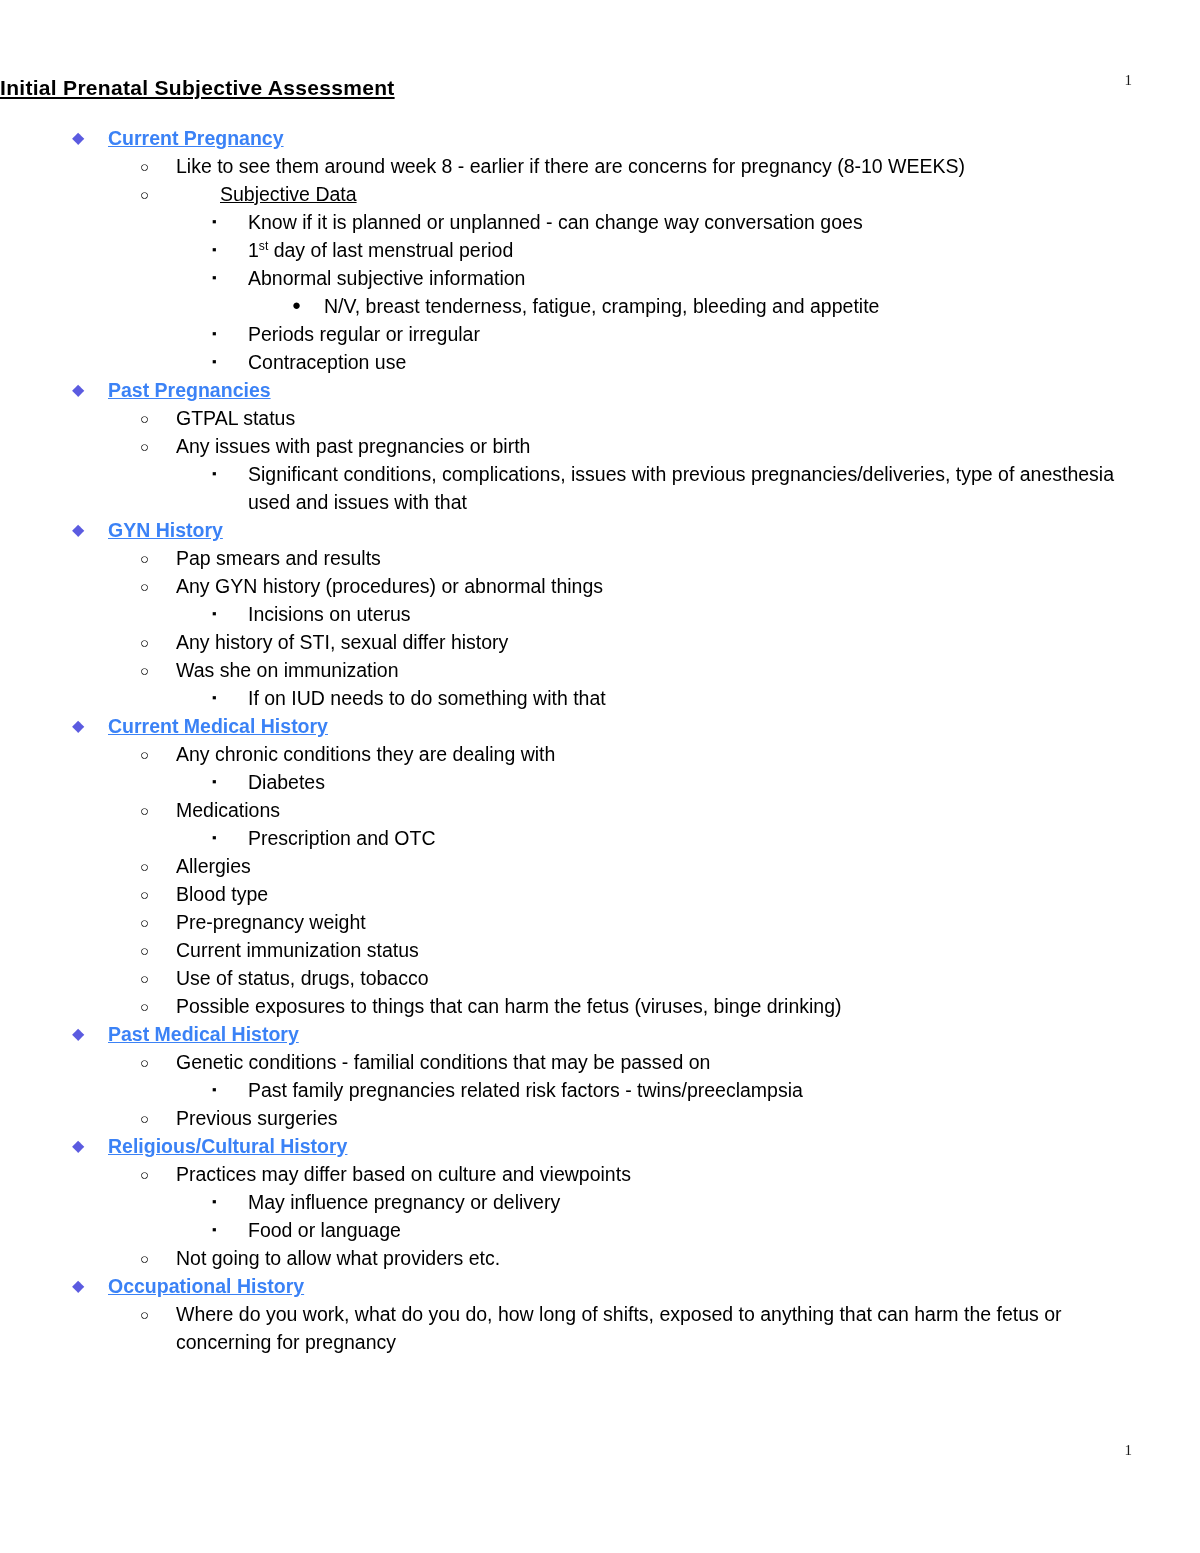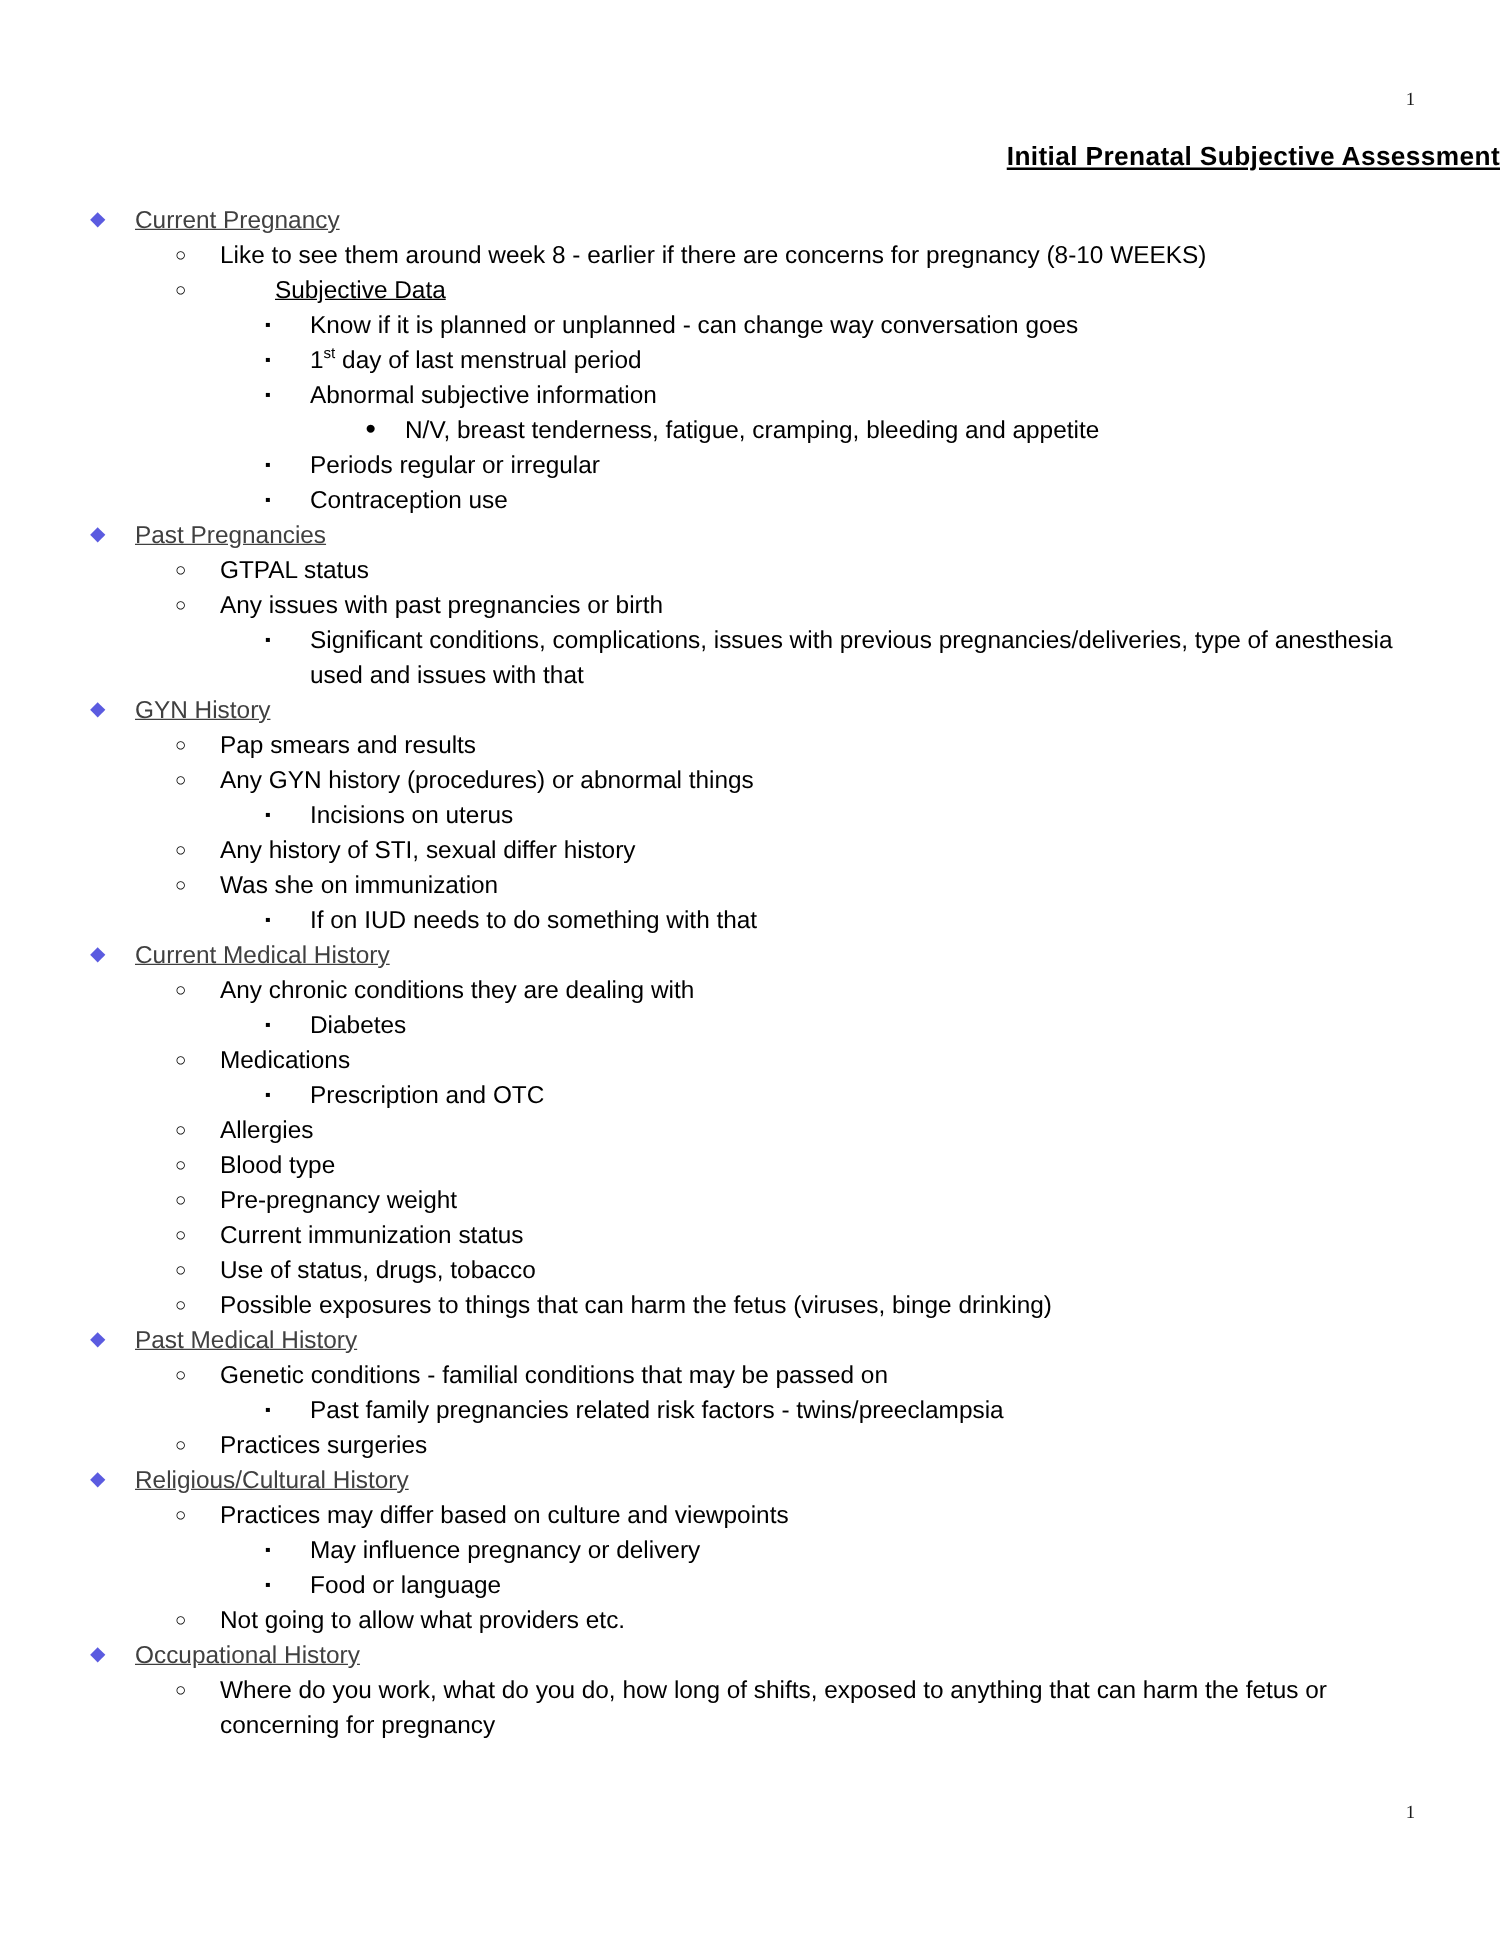--- a/index.html
+++ b/index.html
@@ -25,27 +25,27 @@
     right: 68px;
     font-size: 15px;
     color: #1a1a1a;
     font-family: "Liberation Serif", serif;
     letter-spacing: 0;
   }
   .page-number.top { top: 72px; }
   .page-number.bottom { top: 1442px; }
 
   .doc-title {
-    text-align: right;
+    text-align: left;
     font-size: 21px;
     font-weight: bold;
     text-decoration: underline;
     letter-spacing: 0.3px;
     margin: 0;
-    padding-top: 114px;
+    padding-top: 76px;
     color: #000000;
   }
 
   .content {
     margin-top: 24px;
     padding: 0 60px 0 0;
   }
 
   ul.outline, ul.outline ul {
     list-style: none;
@@ -80,23 +80,24 @@
   }
 
   
   .lvl1 { margin-left: 108px; }
   .lvl1 > .row > .bullet {
     left: -36px;
     color: #5b5be0;
     font-size: 16px;
   }
   .lvl1 > .row > .label {
-    color: #404040;
+    color: #3b82f6;
     text-decoration: underline;
     font-size: 19.5px;
+    font-weight: bold;
   }
 
   
   .lvl2 { margin-left: 68px; }
   .lvl2 > .row > .bullet {
     left: -36px;
     color: #000000;
     font-size: 15px;
     top: 1px;
   }
@@ -362,21 +363,21 @@
                   <div class="row">
                     <span class="bullet">▪</span>
                     <span class="label">Past family pregnancies related risk factors - twins/preeclampsia</span>
                   </div>
                 </li>
               </ul>
             </li>
             <li class="node lvl2">
               <div class="row">
                 <span class="bullet">○</span>
-                <span class="label">Practices surgeries</span>
+                <span class="label">Previous surgeries</span>
               </div>
             </li>
           </ul>
         </li>
         <li class="node lvl1">
           <div class="row">
             <span class="bullet">◆</span>
             <span class="label">Religious/Cultural History</span>
           </div>
           <ul>

